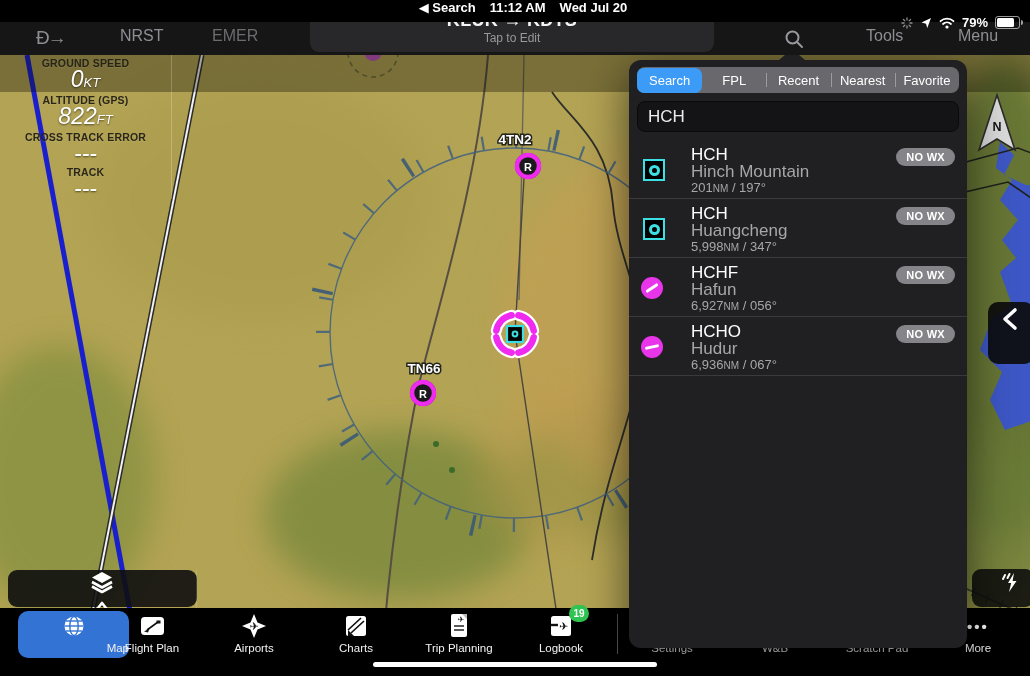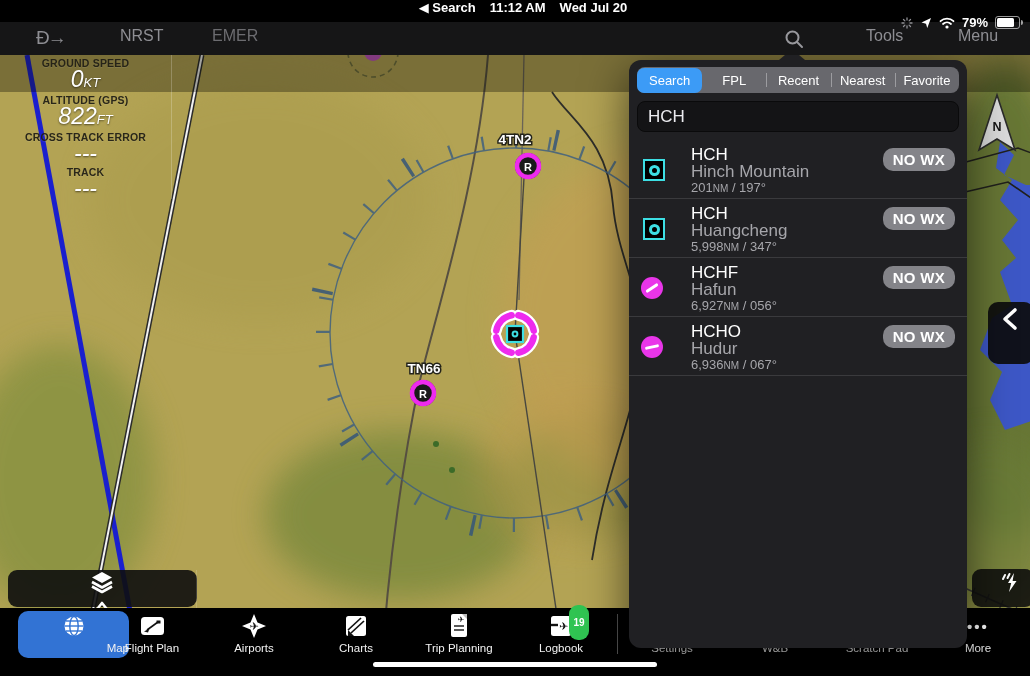--- a/index.html
+++ b/index.html
@@ -55,21 +55,21 @@
                 font-size:17px;padding:0 10px;font-family:inherit;outline:none;}
   #results{position:absolute;left:0;top:80px;right:0;}
   .row{position:relative;height:58px;border-bottom:1px solid #3a3a3d;}
   .row .ricon{position:absolute;left:14px;top:19px;}
   .rtext{position:absolute;left:62px;top:5px;}
   .rtitle{color:#fff;font-size:17px;font-weight:500;line-height:19px;}
   .rname{color:#a6a6ab;font-size:17px;line-height:16px;}
   .rdist{color:#a6a6ab;font-size:13px;line-height:16px;}
   .rdist .du{font-size:10px;}
   .badge{position:absolute;right:12px;top:8px;background:rgba(146,146,151,.88);color:#fff;
-         font-size:15px;font-weight:700;padding:3px 10px;border-radius:10px;letter-spacing:.3px;}
+         font-size:11px;font-weight:700;padding:3px 10px;border-radius:10px;letter-spacing:.3px;}
   .vor{width:18px;height:18px;background:#000;border:2.5px solid #3ddfe4;position:relative;}
   .vor:before{content:"";position:absolute;left:50%;top:50%;width:11px;height:11px;margin:-5.5px 0 0 -5.5px;
               background:#3ddfe4;border-radius:50%;}
   .vor:after{content:"";position:absolute;left:50%;top:50%;width:5px;height:5px;margin:-2.5px 0 0 -2.5px;
              background:#000;border-radius:50%;}
   .apt{width:22px;height:22px;border-radius:50%;background:#e935e9;position:relative;}
   .apt:before{content:"";position:absolute;left:50%;top:50%;width:3px;height:14px;background:#fff;border-radius:2px;}
   .apt.r56:before{transform:translate(-50%,-50%) rotate(56deg);}
   .apt.r78:before{transform:translate(-50%,-50%) rotate(78deg);}
 
@@ -86,21 +86,21 @@
   .mt:last-child{border-right:none;}
 
   
   #toolbar{left:0;top:608px;width:1030px;height:68px;background:#000;z-index:20;}
   .tb-item{position:absolute;top:611px;width:96px;text-align:center;z-index:21;}
   .tb-icon{height:30px;display:flex;align-items:center;justify-content:center;position:relative;}
   .tb-label{color:#f2f2f2;font-size:11.5px;margin-top:1px;}
   #tb-map{left:18px;top:611px;width:111px;height:47px;background:#3273d4;border-radius:10px;z-index:21;
           position:absolute;text-align:right;}
   .gbadge{position:absolute;left:56px;top:-6px;background:#30c452;color:#fff;font-size:10px;font-weight:700;
-          min-width:12px;padding:12px 4px;border-radius:9px;}
+          min-width:12px;padding:3px 4px;border-radius:9px;}
   #tb-divider{position:absolute;left:617px;top:614px;width:1px;height:40px;background:rgba(255,255,255,.32);z-index:21;}
   #home-indicator{left:373px;top:662px;width:284px;height:5px;background:#fff;border-radius:3px;z-index:45;}
   .dots{color:#fff;font-size:15px;letter-spacing:2px;font-weight:700;}
 </style>
 </head>
 <body>
 
 <svg id="map-svg" width="1030" height="676" viewBox="0 0 1030 676">
   <defs>
       <filter id="blr" x="-60%" y="-60%" width="220%" height="220%">
@@ -227,20 +227,24 @@
     <span class="batt">
         <i></i>
       </span>
   </div>
 </div>
 
 <div id="nav-bar" class="abs">
   <span class="nav-item" style="left:36px;font-size:19px;letter-spacing:-2px;">Ð→</span>
   <span class="nav-item" style="left:120px;">NRST</span>
   <span class="nav-item" style="left:212px;color:#6c6c70;">EMER</span>
+  <div id="route-box">
+    <div id="route-title">KLUK → KDTS</div>
+    <div id="route-sub">Tap to Edit</div>
+  </div>
   <svg class="nav-item" style="left:784px;top:7px;" width="20" height="20" viewBox="0 0 20 20">
     <circle cx="8.5" cy="8.5" r="6" fill="none" stroke="#98989d" stroke-width="2"></circle>
     <line x1="13" y1="13" x2="18" y2="18" stroke="#98989d" stroke-width="2" stroke-linecap="round"></line>
   </svg>
   <span class="nav-item" style="left:866px;">Tools</span>
   <span class="nav-item" style="left:958px;">Menu</span>
 </div>
 
 <div id="data-bar" class="abs">
   <div class="df">

